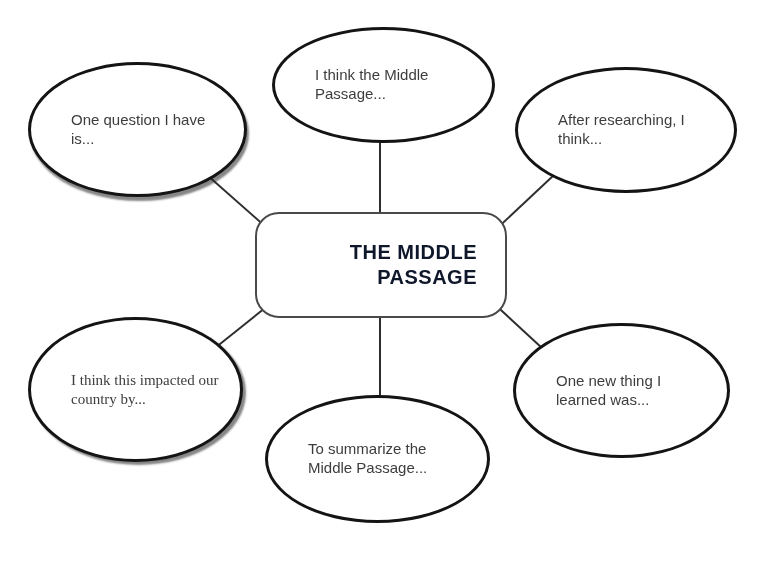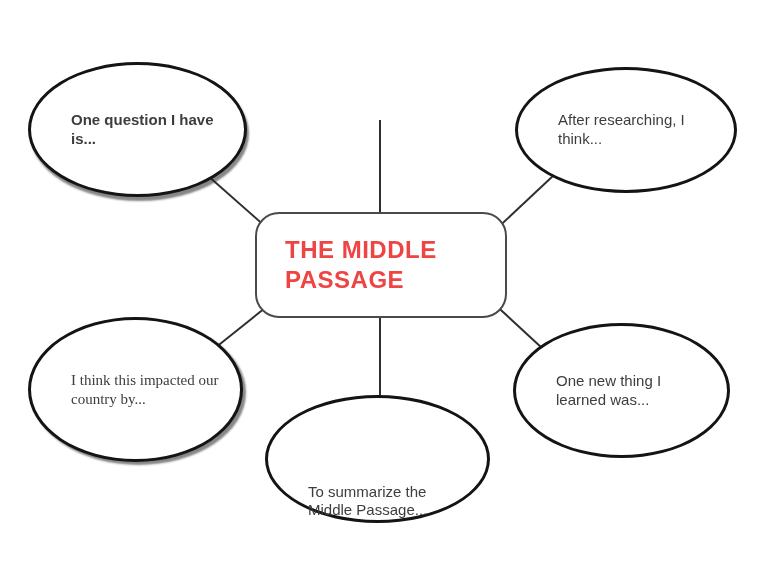--- a/index.html
+++ b/index.html
@@ -38,47 +38,47 @@
     padding-right: 12px;
   }
   .node .label {
     font-size: 15px;
     line-height: 1.25;
     color: #3d3d3d;
     max-width: 160px;
     text-align: left;
   }
   .node-top-left      { left: 28px;  top: 62px;  width: 219px; height: 135px;
-                        box-shadow: 2px 4px 2px rgba(35,35,35,0.55); font-weight: bold; }
+                        box-shadow: 2px 4px 2px rgba(35,35,35,0.55); }
   .node-top-center    { left: 272px; top: 27px;  width: 223px; height: 116px; }
   .node-top-right     { left: 515px; top: 67px;  width: 222px; height: 126px; }
   .node-bottom-left   { left: 28px;  top: 317px; width: 215px; height: 145px;
                         box-shadow: 3px 3px 2px rgba(35,35,35,0.55); font-family: Liberation Serif, serif; }
-  .node-bottom-center { left: 265px; top: 395px; width: 225px; height: 128px; align-items: flex-end; }
+  .node-bottom-center { left: 265px; top: 395px; width: 225px; height: 128px; }
   .node-bottom-right  { left: 513px; top: 323px; width: 217px; height: 135px; }
   .center-node {
     position: absolute;
     box-sizing: border-box;
     left: 255px;
     top: 212px;
     width: 252px;
     height: 106px;
     background: #ffffff;
     border: 2px solid #4a4a4a;
     border-radius: 24px;
     display: flex;
     align-items: center;
     justify-content: center;
     padding: 0 28px;
   }
   .center-title {
-    font-size: 24px;
+    font-size: 20px;
     font-weight: bold;
-    color: #ef4444;
-    text-align: left;
+    color: #0f172a;
+    text-align: right;
     line-height: 1.25;
     letter-spacing: 0.5px;
   }
 </style>
 </head>
 <body>
 
 <div class="canvas">
 
   <svg class="connectors" viewBox="0 0 768 576" xmlns="http://www.w3.org/2000/svg">
@@ -87,20 +87,23 @@
     <line x1="275" y1="235" x2="190" y2="160"></line>
     <line x1="490" y1="235" x2="570" y2="160"></line>
     <line x1="275" y1="300" x2="200" y2="360"></line>
     <line x1="490" y1="300" x2="555" y2="360"></line>
   </svg>
 
   <div class="node node-top-left">
     <span class="label">One question I have is...</span>
   </div>
 
+  <div class="node node-top-center">
+    <span class="label">I think the Middle Passage...</span>
+  </div>
 
   <div class="node node-top-right">
     <span class="label">After researching, I think...</span>
   </div>
 
   <div class="node node-bottom-left">
     <span class="label">I think this impacted our country by...</span>
   </div>
 
   <div class="node node-bottom-center">

